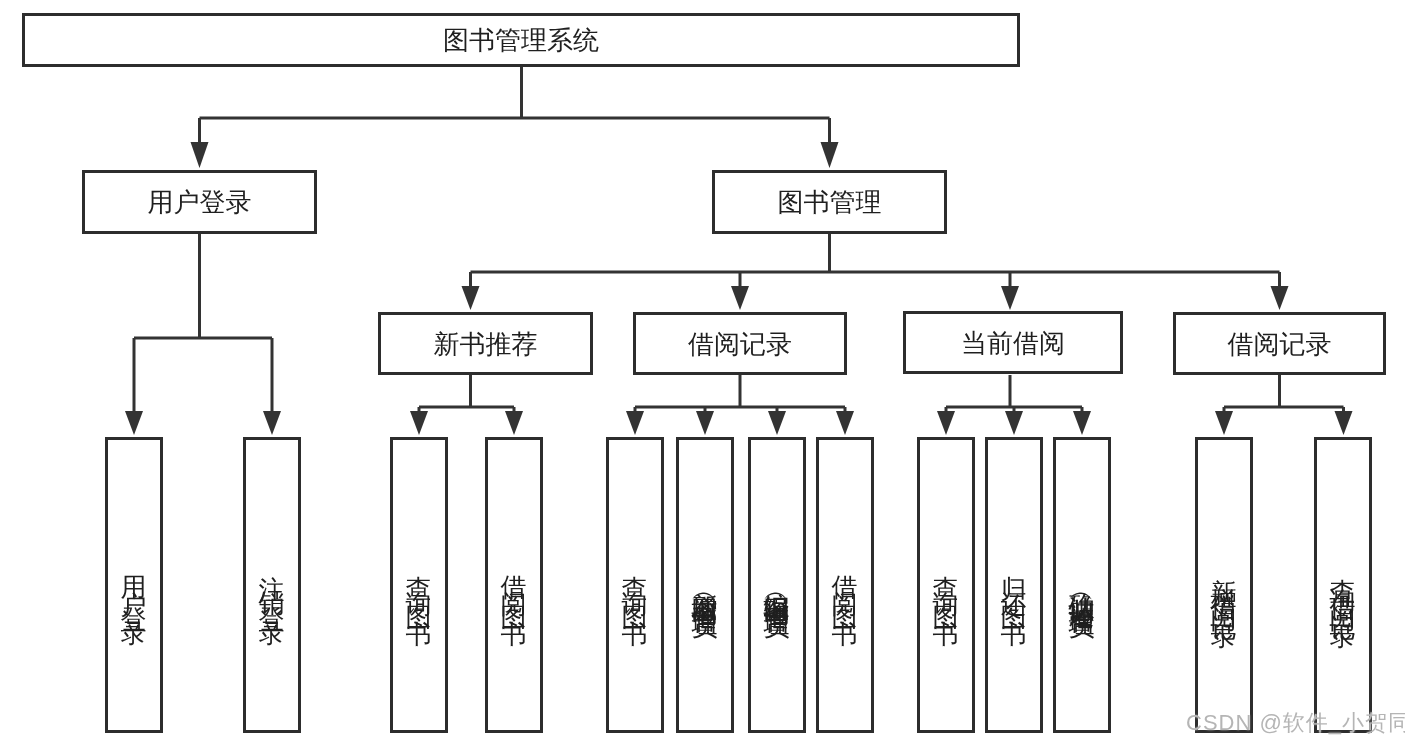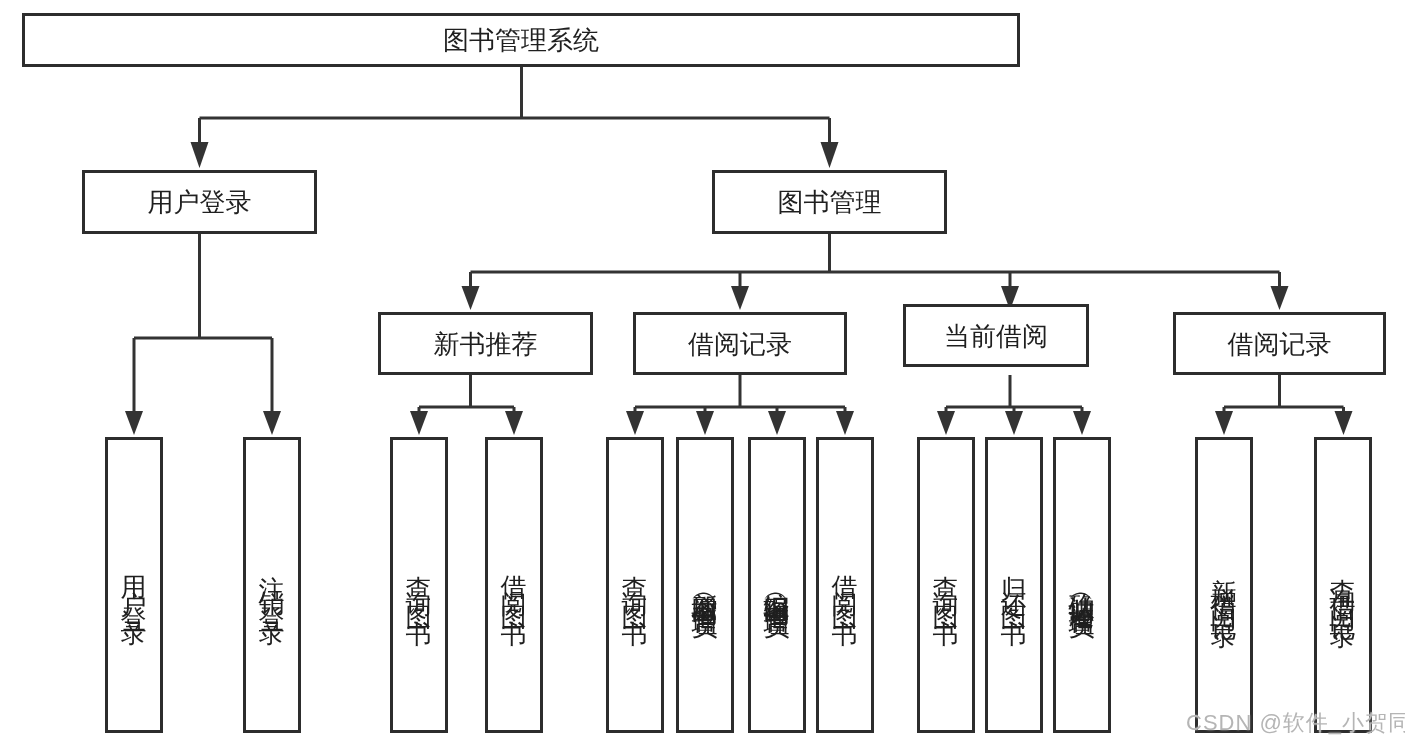--- a/index.html
+++ b/index.html
@@ -122,21 +122,21 @@
   <div class="box h" style="left:712px;top:170px;width:235px;height:64px">
     <span>图书管理</span>
   </div>
 
   <div class="box h" style="left:378px;top:312px;width:215px;height:63px">
     <span>新书推荐</span>
   </div>
   <div class="box h" style="left:633px;top:312px;width:214px;height:63px">
     <span>借阅记录</span>
   </div>
-  <div class="box h" style="left:903px;top:304px;width:186px;height:63px">
+  <div class="box h" style="left:903px;top:311px;width:220px;height:63px">
     <span>当前借阅</span>
   </div>
   <div class="box h" style="left:1173px;top:312px;width:213px;height:63px">
     <span>借阅记录</span>
   </div>
 
   <div class="box v s4" style="left:105px">
     <span>用户登录</span>
   </div>
   <div class="box v s4" style="left:243px">

